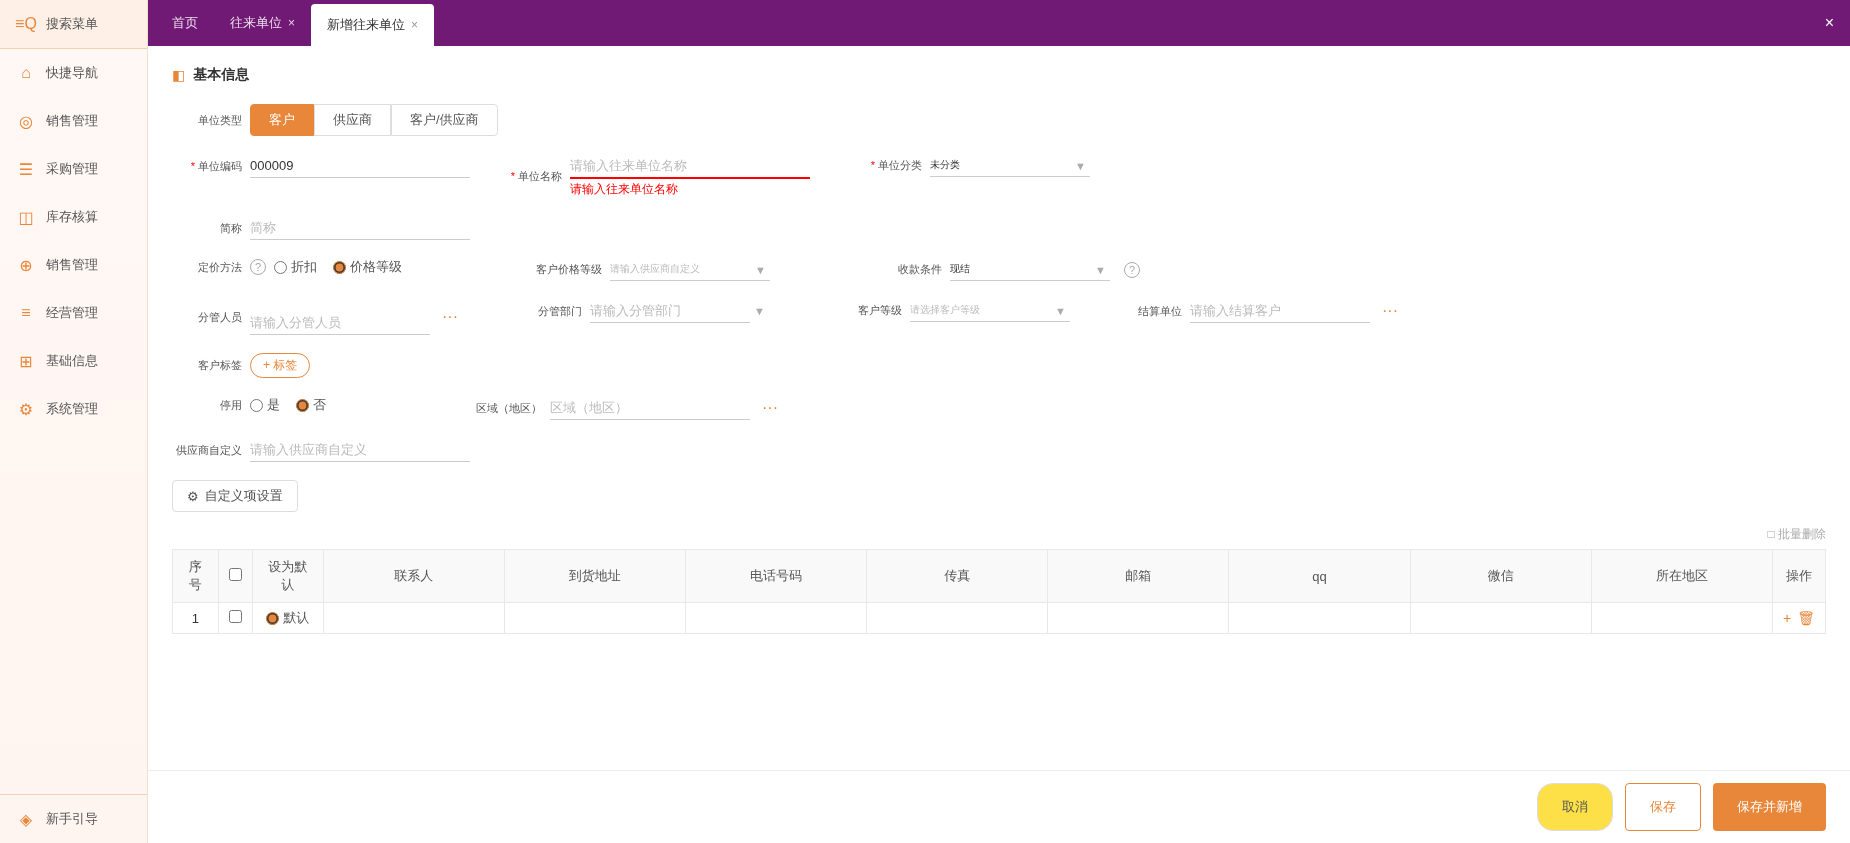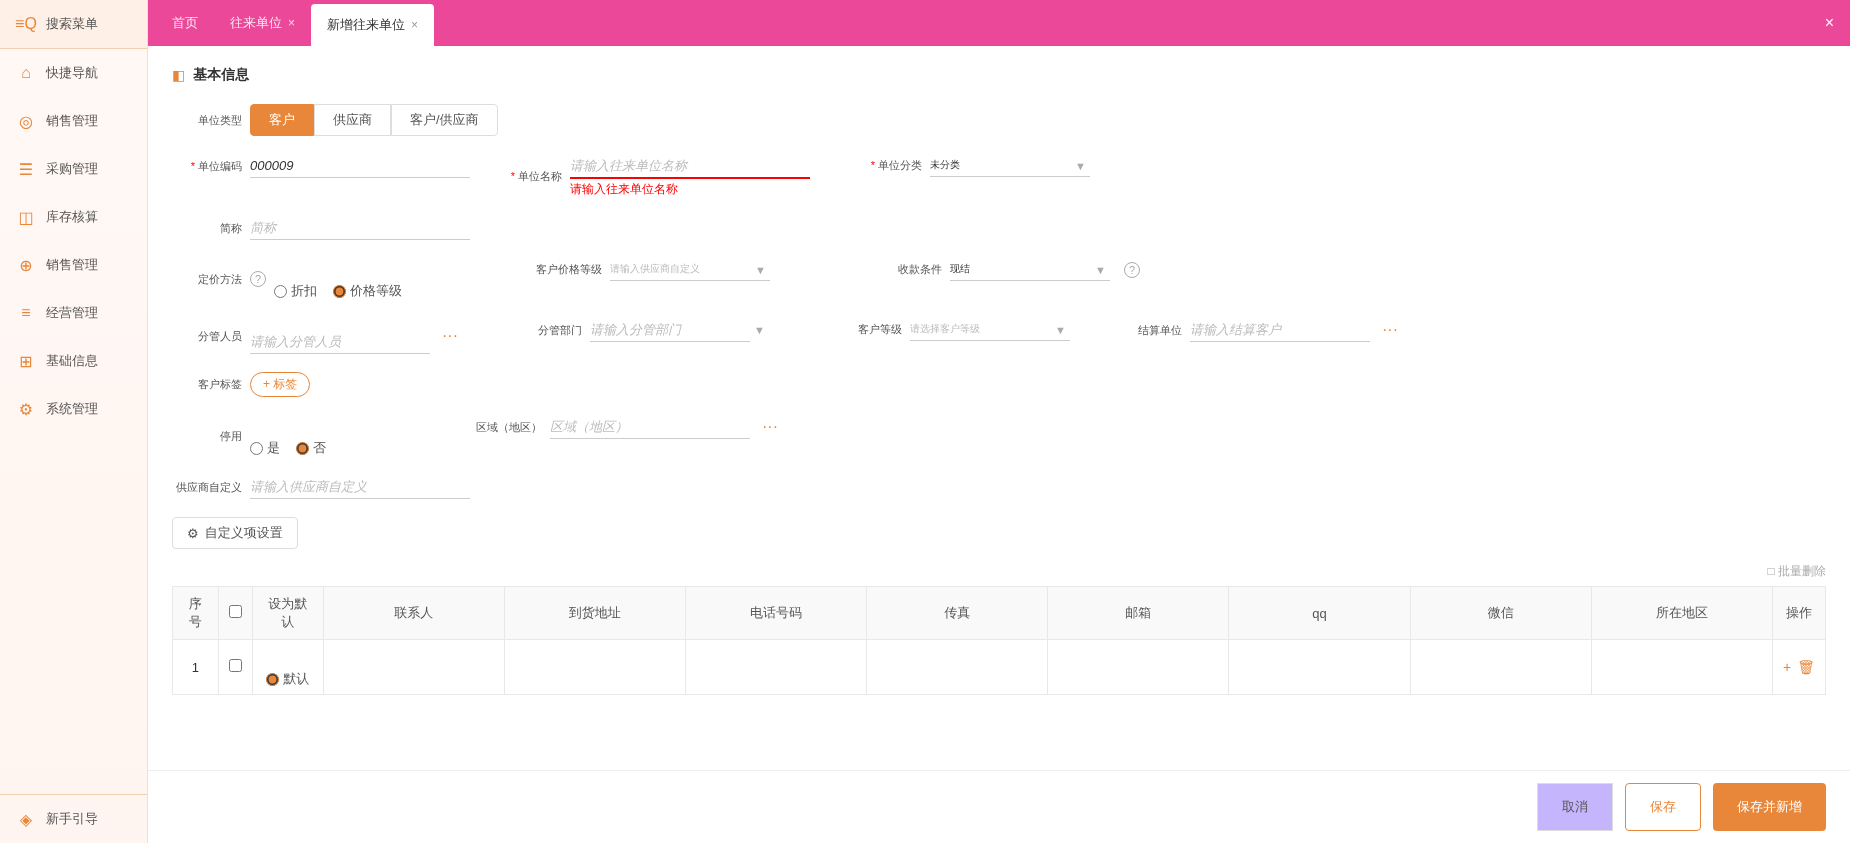--- a/index.html
+++ b/index.html
@@ -45,21 +45,21 @@
     
     .main {
       flex: 1;
       display: flex;
       flex-direction: column;
       overflow: hidden;
     }
 
     
     .tab-bar {
-      background: #ec4899;
+      background: #701a75;
       display: flex;
       align-items: center;
       height: 46px;
       padding: 0 8px;
       position: relative;
       text-align: center;
     }
     .tab {
       display: flex;
       align-items: center;
@@ -146,21 +146,20 @@
     }
     .form-input {
       border: none;
       border-bottom: 1px solid #ccc;
       outline: none;
       padding: 4px 0;
       font-size: 13px;
       width: 200px;
       background: transparent;
       color: #333;
-      font-style: italic;
     }
     .form-input::placeholder { color: #bbb; }
     .form-input.error { border-bottom: 2px solid red; }
     .error-msg {
       color: red;
       font-size: 12px;
       margin-top: 2px;
       display: block;
     }
 
@@ -214,21 +213,20 @@
       align-items: center;
       gap: 16px;
     }
     .radio-item {
       display: flex;
       align-items: center;
       gap: 4px;
       cursor: pointer;
       font-size: 13px;
       color: #555;
-      margin-top: 24px;
     }
     .radio-item input[type="radio"] { accent-color: #e8873a; cursor: pointer; }
 
     
     .tag-btn {
       border: 1px solid #e8873a;
       color: #e8873a;
       padding: 3px 12px;
       border-radius: 20px;
       font-size: 12px;
@@ -309,23 +307,23 @@
       background: #fff;
       border-top: 1px solid #eee;
       padding: 12px 24px;
       display: flex;
       justify-content: flex-end;
       gap: 12px;
     }
     .btn-cancel {
       padding: 8px 24px;
       border: 1px solid #ddd;
-      background: #c4b5fd;
+      background: #fde047;
       color: #555;
-      border-radius: 0;
+      border-radius: 16px;
       cursor: pointer;
       font-size: 13px;
     }
     .btn-save {
       padding: 14px 24px;
       border: 1px solid #e8873a;
       background: #fff;
       color: #e8873a;
       border-radius: 4px;
       cursor: pointer;

